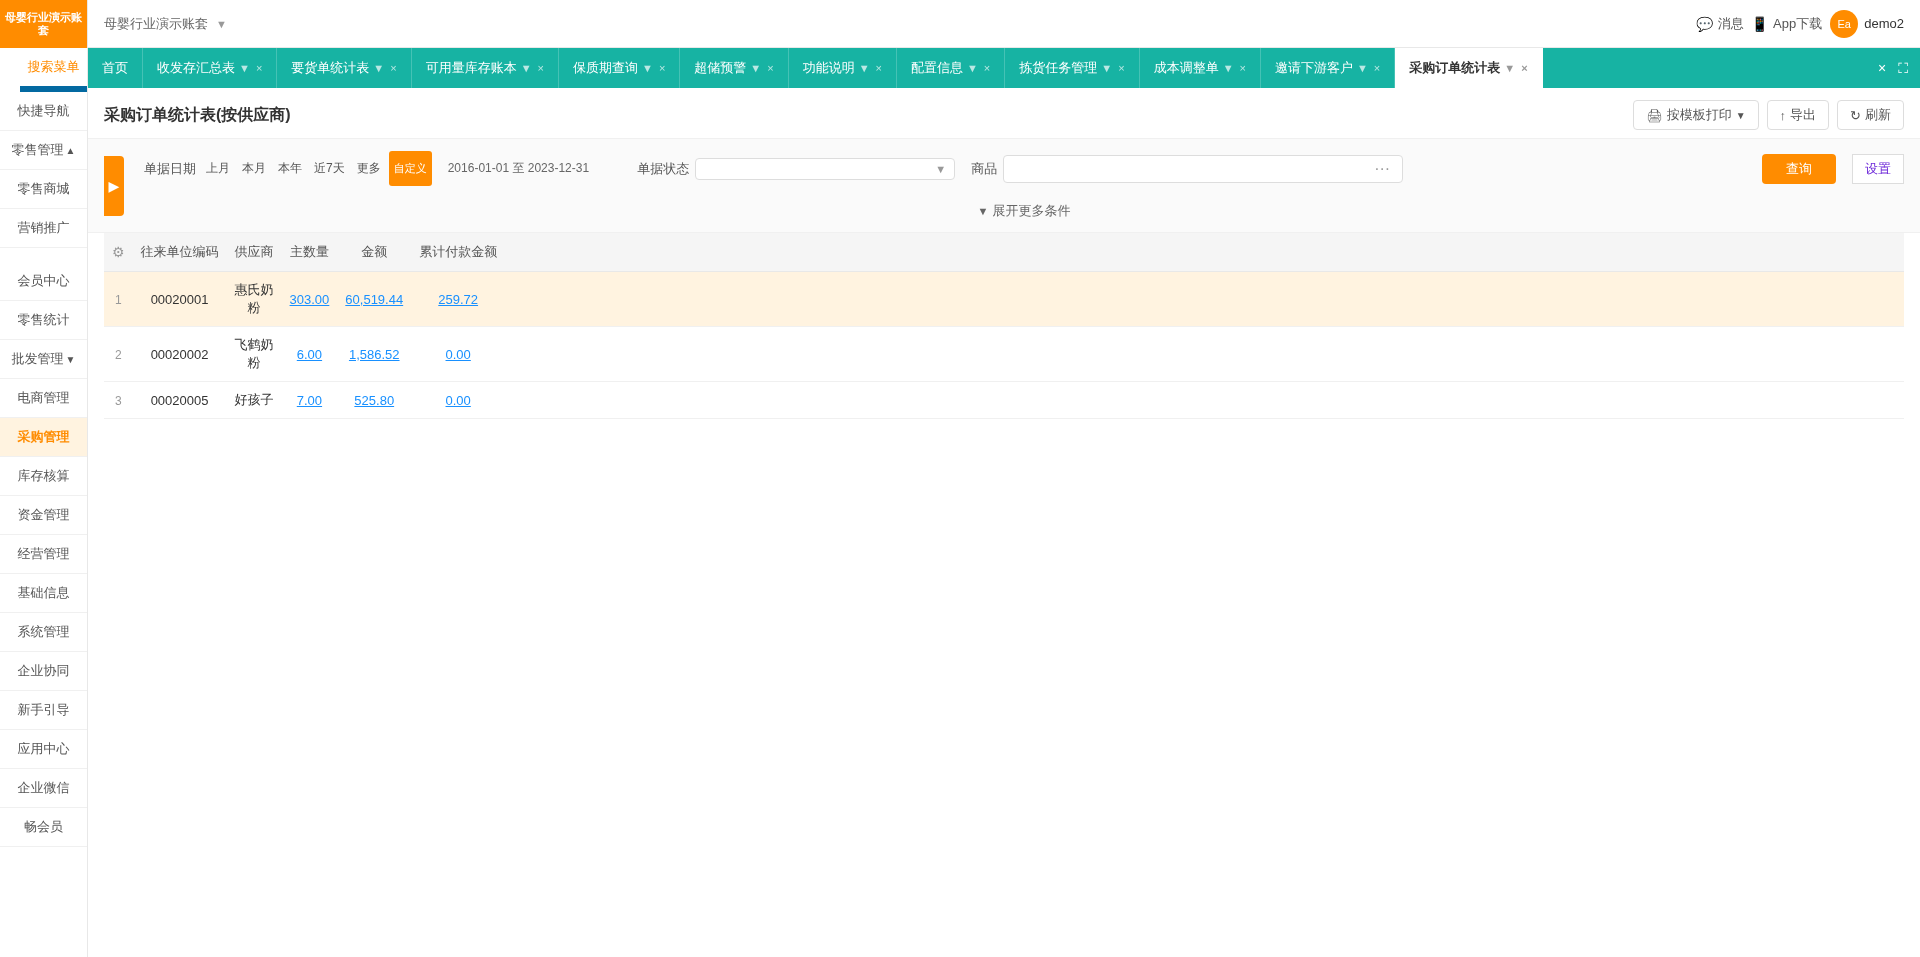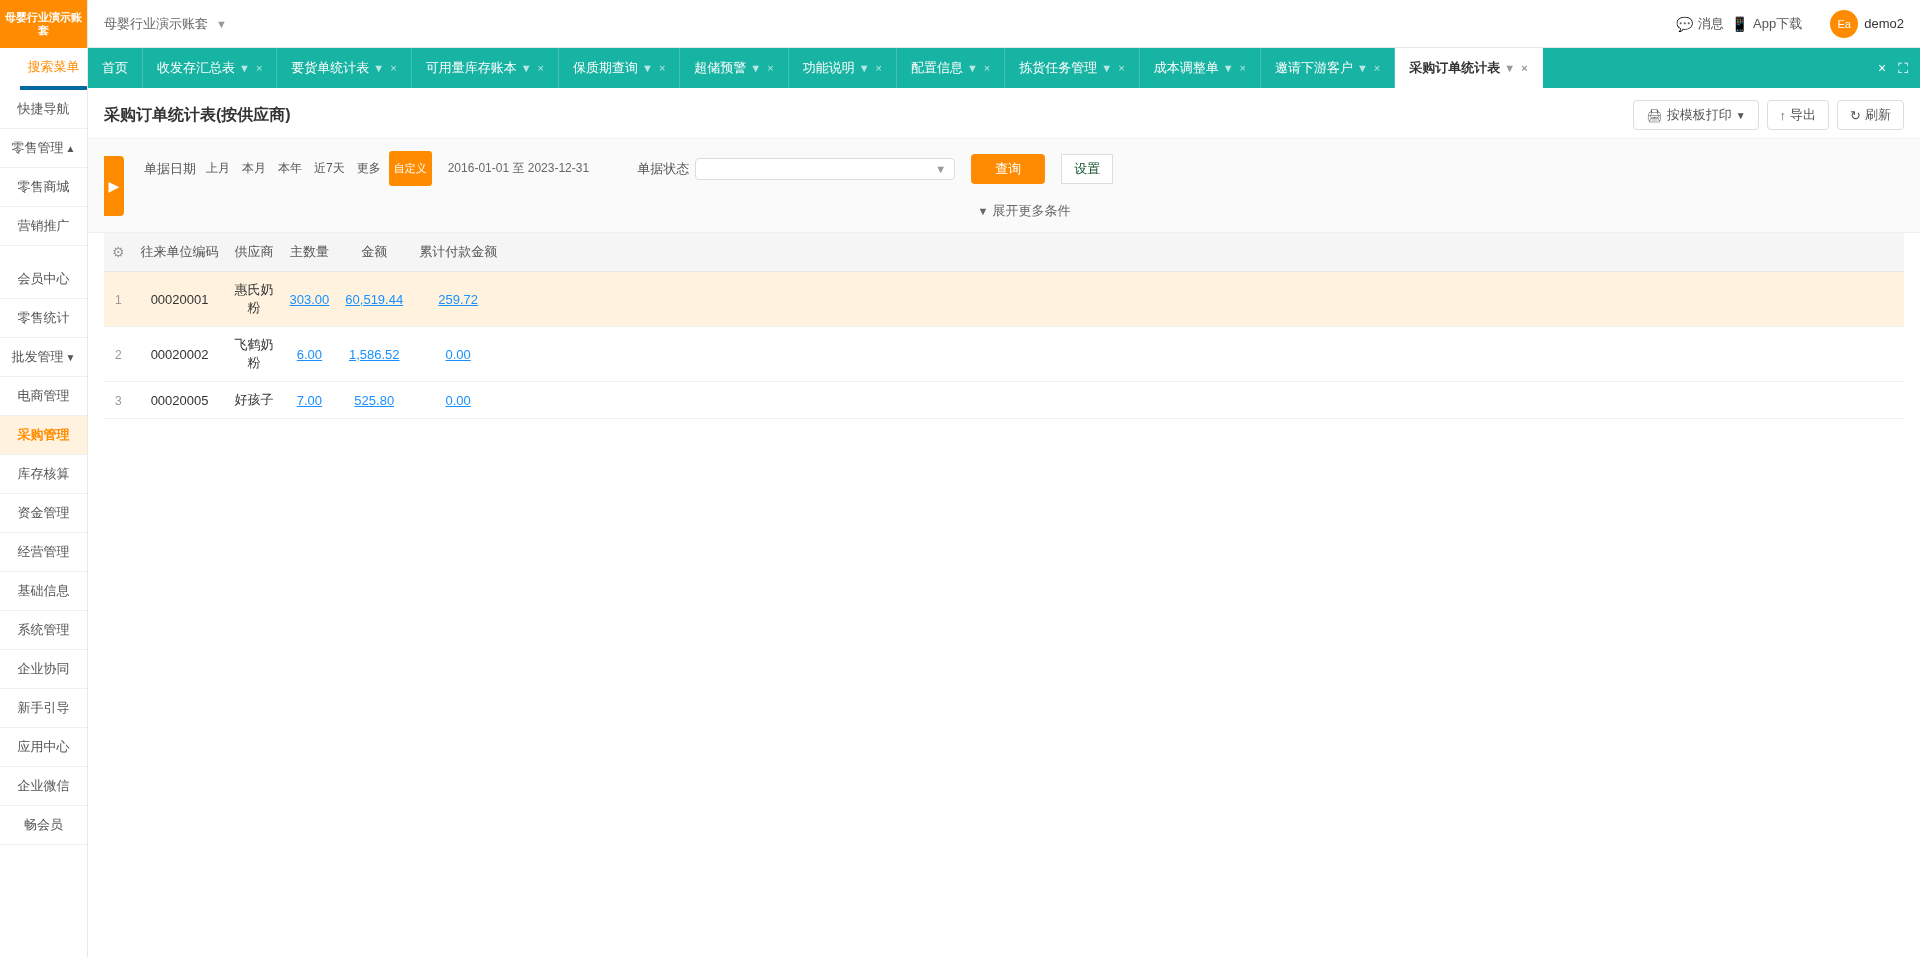--- a/index.html
+++ b/index.html
@@ -2,21 +2,21 @@
 <html><head>
   <meta charset="utf-8">
   <style>
     * { margin: 0; padding: 0; box-sizing: border-box; }
     body { font-family: 'Microsoft YaHei', Arial, sans-serif; font-size: 13px; background: #f5f5f5; width: 1920px; height: 957px; overflow: hidden; display: flex; }
 
     
     .sidebar { width: 88px; background: #fff; display: flex; flex-direction: column; border-right: 1px solid #e8e8e8; height: 957px; flex-shrink: 0; }
     .sidebar-logo { height: 48px; background: #ff8c00; display: flex; align-items: center; justify-content: center; }
     .sidebar-logo-text { color: #fff; font-size: 12px; font-weight: bold; text-align: center; line-height: 1.2; }
-    .sidebar-search { padding: 8px 0; text-align: center; font-size: 12px; color: #666; cursor: pointer; border-bottom: 4px solid #0369a1; margin-left: 20px; }
+    .sidebar-search { padding: 8px 0; text-align: center; font-size: 12px; color: #666; cursor: pointer; border-bottom: 6px solid #0369a1; margin-left: 20px; }
     .sidebar-nav-label { padding: 6px 0; text-align: center; font-size: 12px; color: #666; cursor: pointer; border-bottom: 1px solid #f0f0f0; }
     .sidebar-item { padding: 10px 0; text-align: center; font-size: 12px; color: #333; cursor: pointer; border-bottom: 1px solid #f0f0f0; display: flex; flex-direction: column; align-items: center; gap: 2px; }
     .sidebar-item.active { color: #ff8c00; background: #fff3e0; }
 
     
     .main-area { flex: 1; display: flex; flex-direction: column; height: 957px; overflow: hidden; }
 
     
     .top-bar { height: 48px; background: #fff; display: flex; align-items: center; padding: 0 16px; border-bottom: 1px solid #e8e8e8; gap: 8px; }
     .top-bar-action { display: flex; align-items: center; gap: 4px; font-size: 13px; color: #555; cursor: pointer; }
@@ -49,21 +49,21 @@
     .filter-item { display: flex; align-items: center; gap: 6px; }
     .filter-label { font-size: 13px; color: #555; white-space: nowrap; }
     .filter-date-shortcuts { display: flex; align-items: center; gap: 4px; }
     .filter-shortcut { font-size: 12px; color: #555; cursor: pointer; padding: 2px 4px; }
     .filter-date-range { display: flex; align-items: center; gap: 4px; font-size: 12px; color: #666; }
     .badge-custom { background: #ff8c00; color: #fff; font-size: 11px; padding: 10px 5px; border-radius: 3px; }
     .filter-select-box { border: 1px solid #ddd; border-radius: 4px; padding: 4px 8px; font-size: 13px; background: #fff; cursor: pointer; display: flex; align-items: center; justify-content: space-between; min-width: 260px; }
     .filter-goods-wrapper { border: 1px solid #ddd; border-radius: 4px; padding: 4px 8px; font-size: 13px; background: #fff; cursor: pointer; display: flex; align-items: center; justify-content: space-between; min-width: 200px; flex: 1; max-width: 400px; }
     .expand-more { display: flex; align-items: center; justify-content: center; margin-top: 8px; cursor: pointer; color: #666; font-size: 13px; gap: 4px; }
     .btn-query { background: #ff8c00; color: #fff; border: none; border-radius: 4px; padding: 6px 24px; font-size: 13px; cursor: pointer; white-space: nowrap; }
-    .btn-settings { background: #fff; color: #14532d; border: 1px solid #ddd; border-radius: 0; padding: 5px 12px; font-size: 13px; cursor: pointer; }
+    .btn-settings { background: #fff; color: #6d28d9; border: 1px solid #ddd; border-radius: 0; padding: 5px 12px; font-size: 13px; cursor: pointer; }
 
     
     .table-area { flex: 1; overflow: auto; padding: 0 16px; }
     table { width: 100%; border-collapse: collapse; }
     thead tr { background: #f5f5f5; }
     th { padding: 10px 8px; text-align: center; font-size: 13px; color: #555; font-weight: normal; border-bottom: 1px solid #e8e8e8; white-space: nowrap; }
     td { padding: 9px 8px; text-align: center; font-size: 13px; color: #333; border-bottom: 1px solid #f0f0f0; }
     .td-link { color: #1890ff; text-decoration: underline; cursor: pointer; }
     tr.row-odd { background: #fff; }
     tr.row-selected { background: #fff3e0; }
@@ -156,21 +156,21 @@
     <span style="color:#999;font-size:11px;cursor:pointer;">▼</span>
     <div style="flex:1;"></div>
     <div class="top-bar-action">
       <span style="font-size:14px;">💬</span>
       <span>消息</span>
     </div>
     <div class="top-bar-action">
       <span style="font-size:14px;">📱</span>
       <span>App下载</span>
     </div>
-    <div style="display:flex;align-items:center;gap:6px;cursor:pointer;margin-left:20px;">
+    <div style="display:flex;align-items:center;gap:6px;cursor:pointer;">
       <div class="user-avatar">
         <span style="font-size:11px;">Ea</span>
       </div>
       <span style="font-size:13px;color:#333;">demo2</span>
     </div>
   </div>
 
   <div class="nav-tabs">
     <div class="nav-tab">
       <span>首页</span>
@@ -284,20 +284,27 @@
             </div>
 
             <div class="filter-item" style="margin-left:32px;">
               <span class="filter-label">单据状态</span>
               <div class="filter-select-box" style="width:260px;">
                 <span style="color:#bbb;font-size:13px;"></span>
                 <span style="color:#999;font-size:11px;">▼</span>
               </div>
             </div>
 
+            <div class="filter-item" style="flex:1;">
+              <span class="filter-label">商品</span>
+              <div class="filter-goods-wrapper" style="flex:1;">
+                <span style="color:#bbb;font-size:13px;"></span>
+                <span class="more-dots">···</span>
+              </div>
+            </div>
 
             <button class="btn-query">查询</button>
             <button class="btn-settings">设置</button>
           </div>
 
           <div class="expand-more">
             <span style="font-size:11px;">▼</span>
             <span>展开更多条件</span>
           </div>
         </div>

